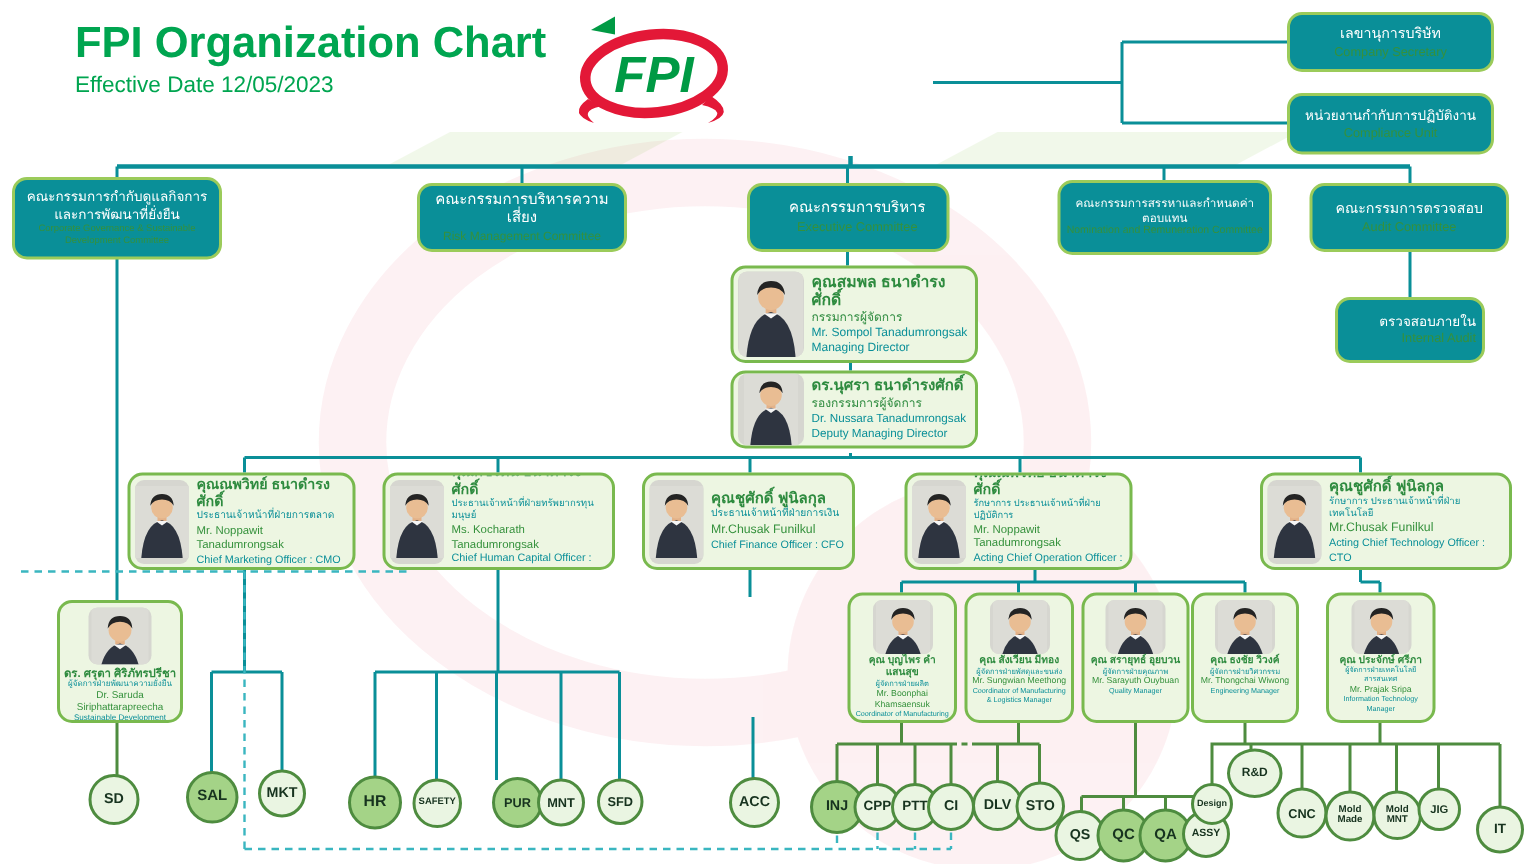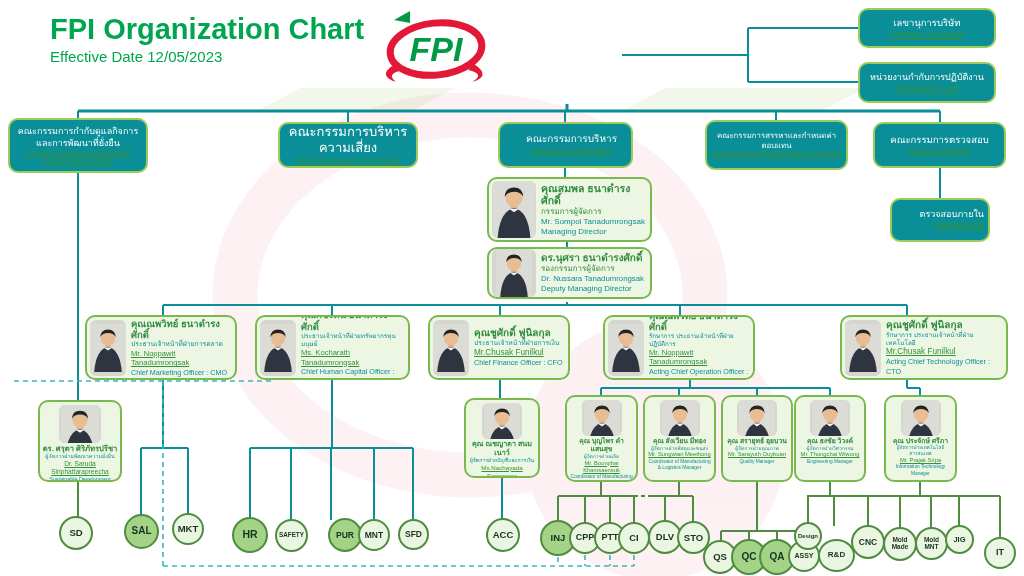--- a/index.html
+++ b/index.html
@@ -18,21 +18,21 @@
          display:flex;flex-direction:column;justify-content:center;align-items:center;
          text-align:center;line-height:1.25;}
   
   .card{background:#edf6e2;border:2px solid #79b94e;border-radius:10px;overflow:hidden;}
   .hcard{display:flex;align-items:center;gap:5px;padding:3px 4px 3px 3px;}
   .photo{flex:none;border-radius:6px;overflow:hidden;background:#d6d6d0;}
   .photo svg{display:block;width:100%;height:100%;}
   .ctext{flex:1;min-width:0;text-align:left;}
   .tn{font-weight:bold;color:#2e8b3f;line-height:1.2;}
   .tr{color:#0a8f98;line-height:1.25;}
-  .en{color:#35913c;line-height:1.25;text-decoration:underline;}
+  .en{color:#35913c;line-height:1.25;}
   .er{color:#0a8f98;line-height:1.3;}
   .vcard{display:flex;flex-direction:column;align-items:center;text-align:center;padding:3px 2px 2px 2px;}
   .vcard .photo{margin:0 auto 1px auto;}
   
   .unit{position:absolute;z-index:3;border-radius:50%;border:2.5px solid #4e8c3f;
         display:flex;align-items:center;justify-content:center;text-align:center;
         font-weight:bold;color:#17331f;line-height:1.05;box-sizing:border-box;}
   .tone-light{background:#eaf5e2;}
   .tone-dark{background:#a4d387;}
   .title-h{font-weight:bold;color:#00a550;font-size:29px;line-height:1.05;}
@@ -113,21 +113,21 @@
   <div class="abs tbox" style="left:858px;top:62px;width:138px;height:41px;">
     <span class="th" style="font-size:9px;">หน่วยงานกำกับการปฏิบัติงาน</span>
     <span class="en" style="font-size:8.5px;">Compliance Unit</span>
   </div>
 
   <div class="abs tbox" style="left:8px;top:118px;width:140px;height:55px;">
     <span class="th" style="font-size:9px;">คณะกรรมการกำกับดูแลกิจการ และการพัฒนาที่ยั่งยืน</span>
     <span class="en" style="font-size:6.3px;">Corporate Governance &amp; Sustainable Development Committee</span>
   </div>
   <div class="abs tbox" style="left:278px;top:122px;width:140px;height:46px;">
-    <span class="th" style="font-size:13px;">คณะกรรมการบริหารความเสี่ยง</span>
+    <span class="th" style="font-size:10px;">คณะกรรมการบริหารความเสี่ยง</span>
     <span class="en" style="font-size:8px;">Risk Management Committee</span>
   </div>
   <div class="abs tbox" style="left:498px;top:122px;width:135px;height:46px;padding-left:16px;">
     <span class="th" style="font-size:10px;">คณะกรรมการบริหาร</span>
     <span class="en" style="font-size:8.5px;">Executive Committee</span>
   </div>
   <div class="abs tbox" style="left:705px;top:120px;width:143px;height:50px;">
     <span class="th" style="font-size:7.8px;">คณะกรรมการสรรหาและกำหนดค่าตอบแทน</span>
     <span class="en" style="font-size:7px;">Nomination and Remuneration Committee</span>
   </div>
@@ -239,31 +239,20 @@
     <span class="photo" style="width:42px;height:38px;">
         <svg viewBox="0 0 60 60">
           <use href="#person" xlink:href="#person"></use>
         </svg>
       </span>
     <div class="tn" style="font-size:7.6px;">ดร. ศรุตา ศิริภัทรปรีชา</div>
     <div class="tr" style="font-size:5.4px;">ผู้จัดการฝ่ายพัฒนาความยั่งยืน</div>
     <div class="en" style="font-size:6.6px;">Dr. Saruda Siriphattarapreecha</div>
     <div class="er" style="font-size:5.4px;">Sustainable Development Manager</div>
   </div>
-  <div class="abs card vcard" style="left:464px;top:398px;width:76px;height:80px;">
-    <span class="photo" style="width:40px;height:36px;">
-        <svg viewBox="0 0 60 60">
-          <use href="#person" xlink:href="#person"></use>
-        </svg>
-      </span>
-    <div class="tn" style="font-size:7.2px;">คุณ ณชญาดา สนมเนาว์</div>
-    <div class="tr" style="font-size:5.2px;">ผู้จัดการฝ่ายบัญชีและการเงิน</div>
-    <div class="en" style="font-size:6.2px;">Ms.Nachayada Sanomnao</div>
-
-  </div>
   <div class="abs card vcard" style="left:565px;top:395px;width:73px;height:87px;">
     <span class="photo" style="width:40px;height:36px;">
         <svg viewBox="0 0 60 60">
           <use href="#person" xlink:href="#person"></use>
         </svg>
       </span>
     <div class="tn" style="font-size:6.8px;">คุณ บุญไพร คำแสนสุข</div>
     <div class="tr" style="font-size:5px;">ผู้จัดการฝ่ายผลิต</div>
     <div class="en" style="font-size:5.8px;">Mr. Boonphai Khamsaensuk</div>
     <div class="er" style="font-size:4.8px;">Coordinator of Manufacturing &amp; Logistics Manager</div>
@@ -366,21 +355,21 @@
     </div>
   <div class="unit tone-dark" style="left:759px;top:539px;width:36px;height:36px;font-size:10px;">
       <span>QA</span>
     </div>
   <div class="unit tone-light" style="left:788px;top:540px;width:32px;height:32px;font-size:7px;">
       <span>ASSY</span>
     </div>
   <div class="unit tone-light" style="left:794px;top:522px;width:28px;height:28px;font-size:6px;">
       <span>Design</span>
     </div>
-  <div class="unit tone-light" style="left:818px;top:539px;width:37px;height:33px;font-size:8px;">
+  <div class="unit tone-light" style="left:818px;top:499px;width:37px;height:33px;font-size:8px;">
       <span>R&amp;D</span>
     </div>
   <div class="unit tone-light" style="left:851px;top:525px;width:34px;height:34px;font-size:8.5px;">
       <span>CNC</span>
     </div>
   <div class="unit tone-light" style="left:883px;top:527px;width:34px;height:34px;font-size:6.5px;">
       <span style="width:22px;display:inline-block;">Mold Made</span>
     </div>
   <div class="unit tone-light" style="left:915px;top:527px;width:33px;height:33px;font-size:6.5px;">
       <span style="width:22px;display:inline-block;">Mold MNT</span>

